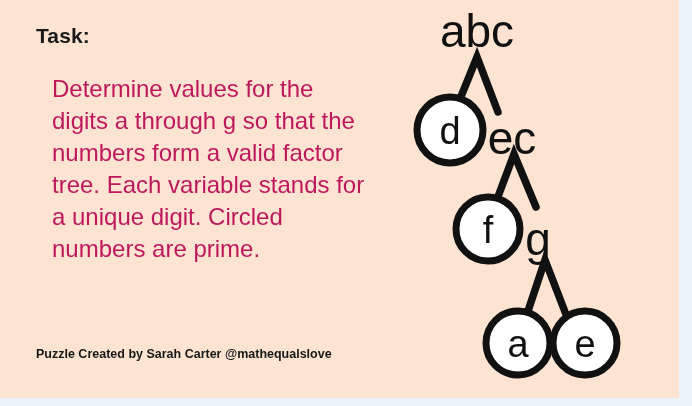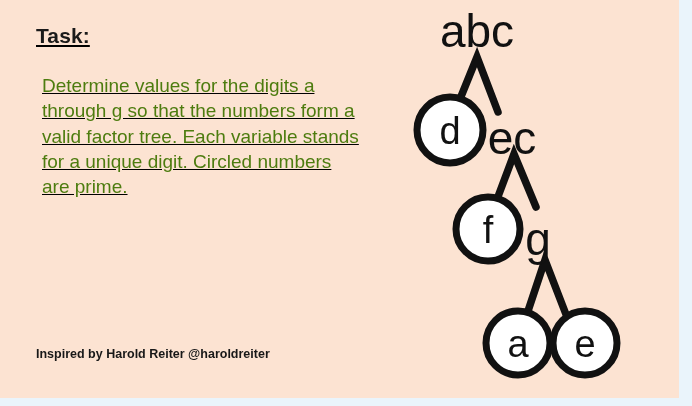--- a/index.html
+++ b/index.html
@@ -22,35 +22,34 @@
     background: #fce3d2;
     overflow: hidden;
   }
 
   
   #task-panel {
     position: absolute;
     left: 36px;
     top: 24px;
     width: 330px;
-    text-decoration: underline;
   }
   #task-heading {
     font-size: 21px;
     font-weight: bold;
     color: #1a1a1a;
     letter-spacing: 0.1px;
     margin: 0 0 26px 0;
     line-height: 1.1;
   }
   #task-body {
-    font-size: 19px;
-    color: #4d7c0f;
+    font-size: 24px;
+    color: #be185d;
     line-height: 1.33;
-    margin: 6px;
+    margin: 16px;
     width: 320px;
   }
 
   
   #credits {
     position: absolute;
     left: 36px;
     top: 344px;
     font-size: 12.5px;
     font-weight: bold;
@@ -94,21 +93,21 @@
 <body>
 
 <div id="slide">
 
   <div id="task-panel">
     <p id="task-heading">Task:</p>
     <p id="task-body">Determine values for the digits a through g so that the numbers form a valid factor tree. Each variable stands for a unique digit. Circled numbers are prime.</p>
   </div>
 
   <div id="credits">
-    <div>Inspired by Harold Reiter @haroldreiter</div>
+    <div>Puzzle Created by Sarah Carter @mathequalslove</div>
   </div>
 
   <div id="tree">
     <svg width="289" height="398" viewBox="0 0 289 398" xmlns="http://www.w3.org/2000/svg">
 
       <path class="branch" d="M 68 104 L 87 57 L 108 112"></path>
 
       <path class="branch" d="M 106 202 L 124 154 L 146 207"></path>
 
       <path class="branch" d="M 137 314 L 155 260 L 177 317"></path>

